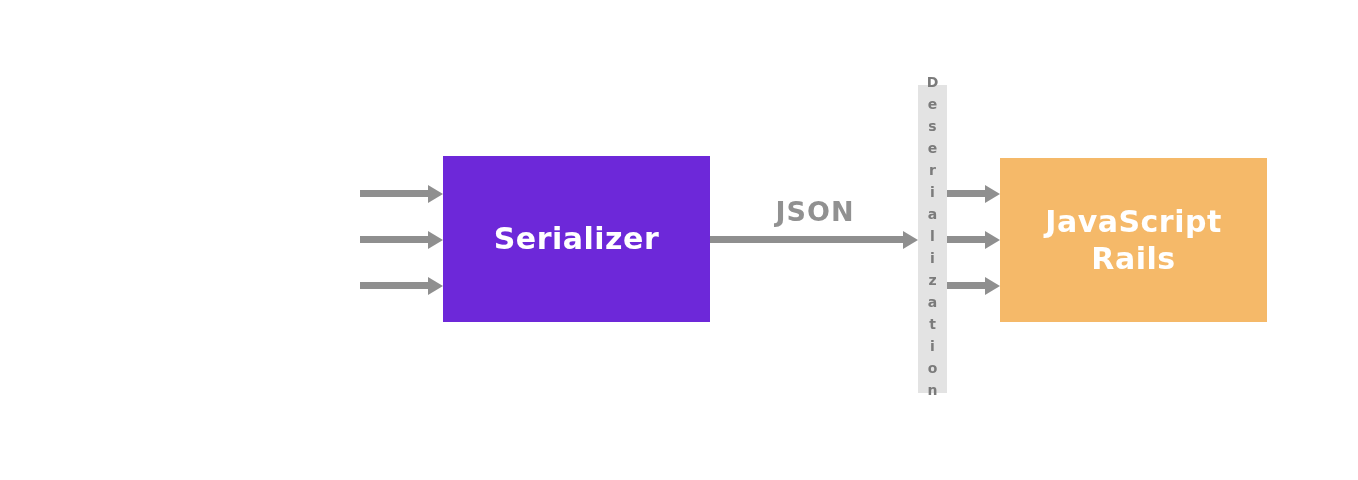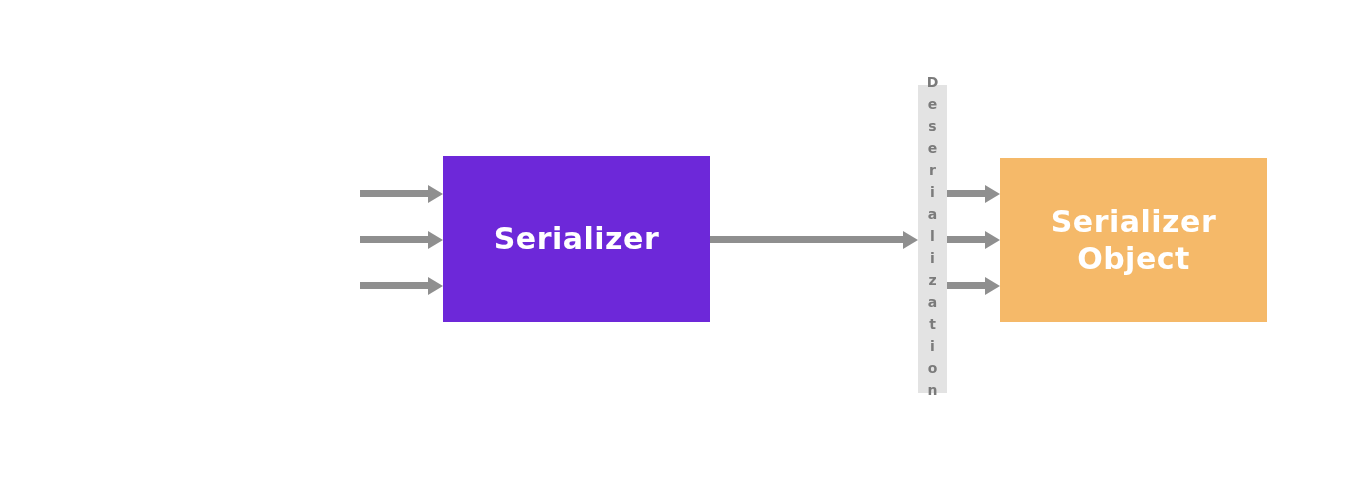--- a/index.html
+++ b/index.html
@@ -110,28 +110,29 @@
 
 
   <div class="arrow a-l1"></div>
   <div class="arrow a-l2"></div>
   <div class="arrow a-l3"></div>
 
   <div class="node node-serializer" style="background-color: #6d28d9; text-align: right;">
     <span>Serializer</span>
   </div>
 
+  <div class="json-label">JSON</div>
 
   <div class="arrow a-json"></div>
 
   <div class="deser-bar" style="background-color: rgb(227, 227, 227);">
     <span class="vtext">Deserialization</span>
   </div>
 
   <div class="arrow a-r1"></div>
   <div class="arrow a-r2"></div>
   <div class="arrow a-r3"></div>
 
   <div class="node node-js" style="background-color: rgb(245, 185, 105);">
-    <span>Serializer Object</span>
+    <span>JavaScript Rails</span>
   </div>
 
 </div>
 
 </body></html>

